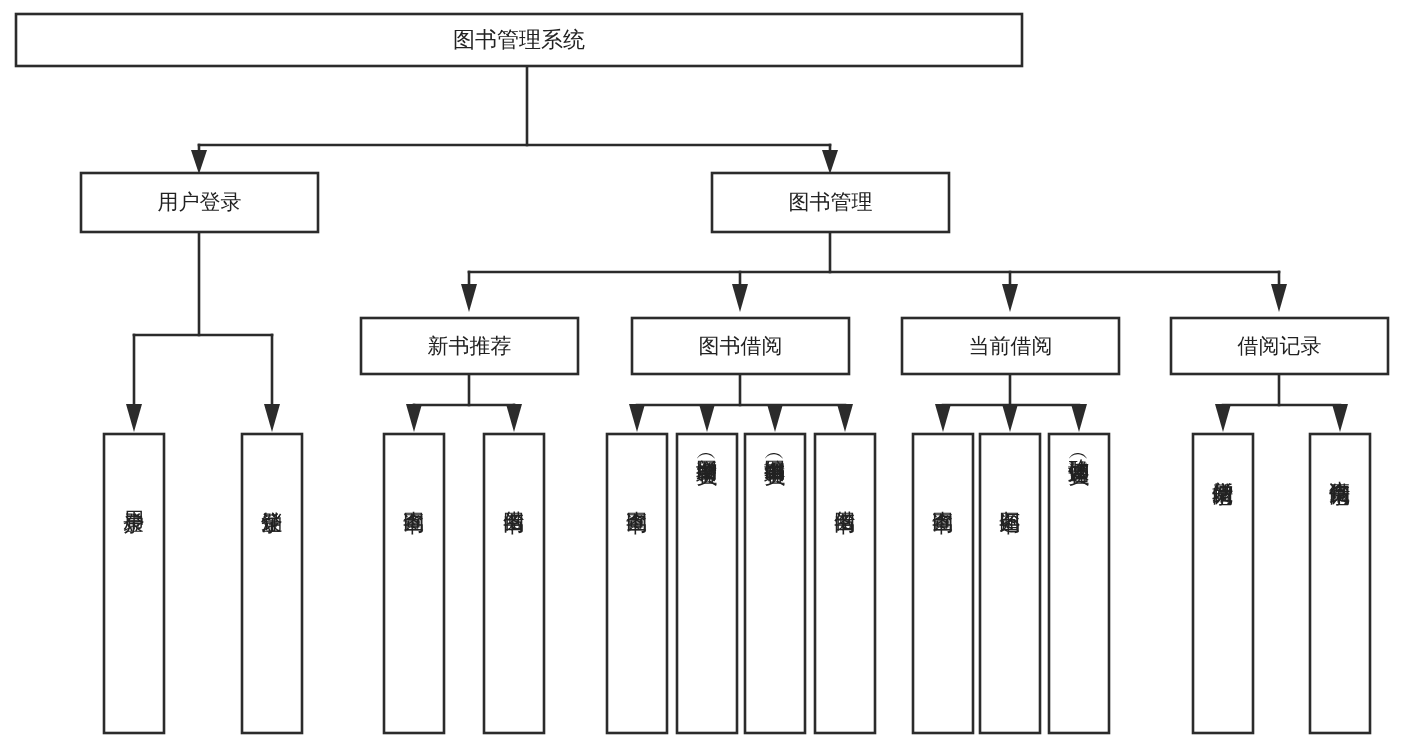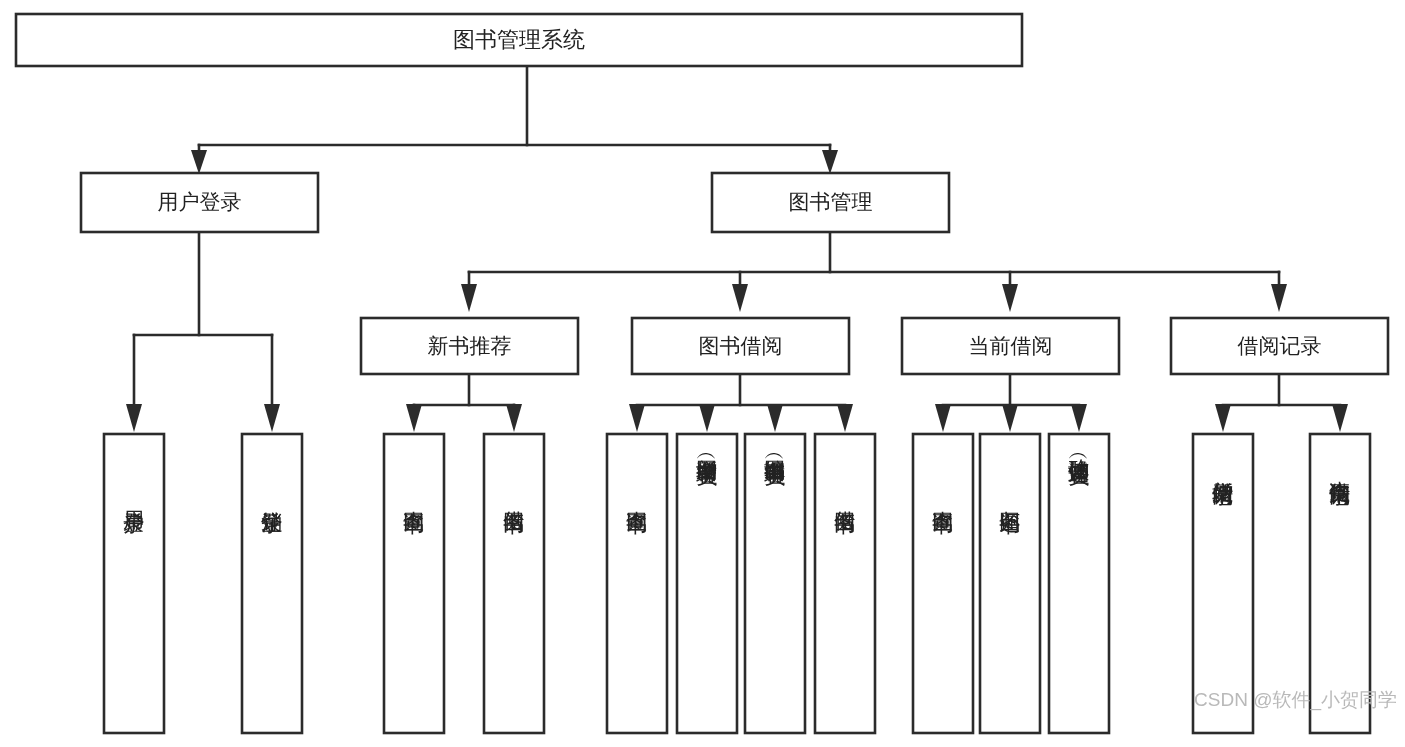--- a/index.html
+++ b/index.html
@@ -248,15 +248,14 @@
   </div>
 
   <div class="leaf-label-wrap" style="left:1193px; top:434px; width:60px; height:299px;">
     <span class="leaf-label" style="margin-top:30px;">新增借阅记录</span>
   </div>
 
   <div class="leaf-label-wrap" style="left:1310px; top:434px; width:60px; height:299px;">
     <span class="leaf-label" style="margin-top:30px;">查询借阅记录</span>
   </div>
 
-  <div class="watermark">CSDN @软件_小贺同学</div>
 
 </div>
 
 </body></html>

